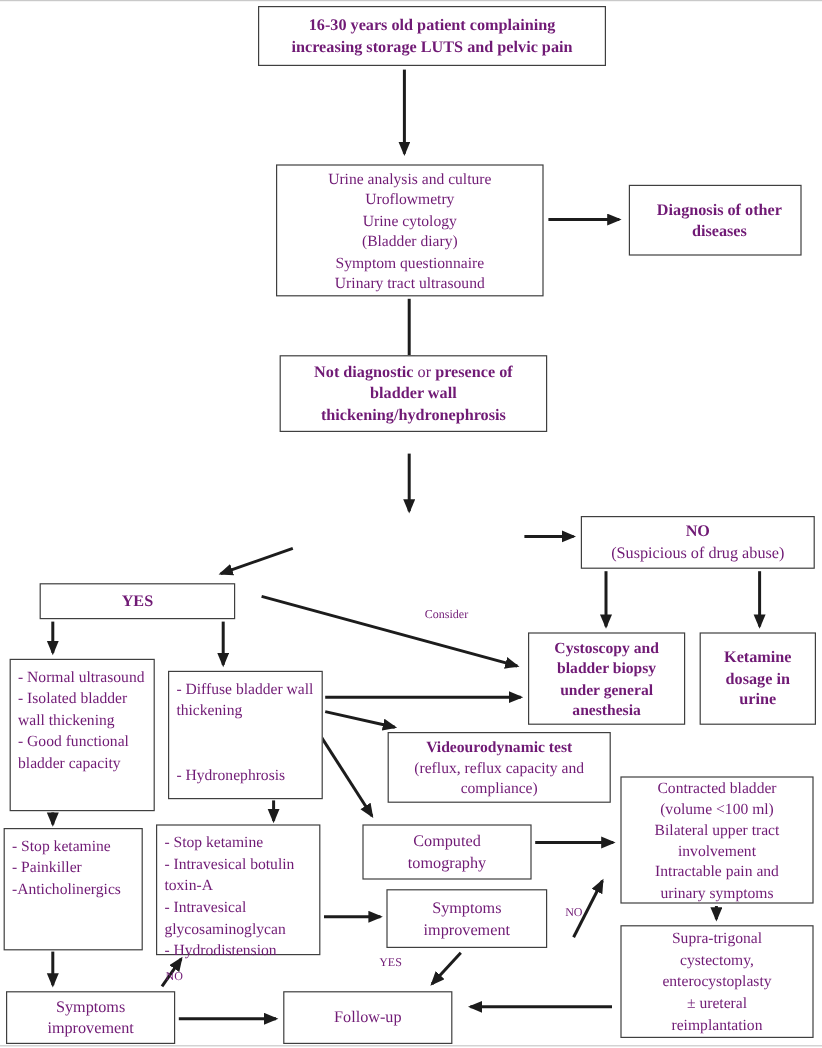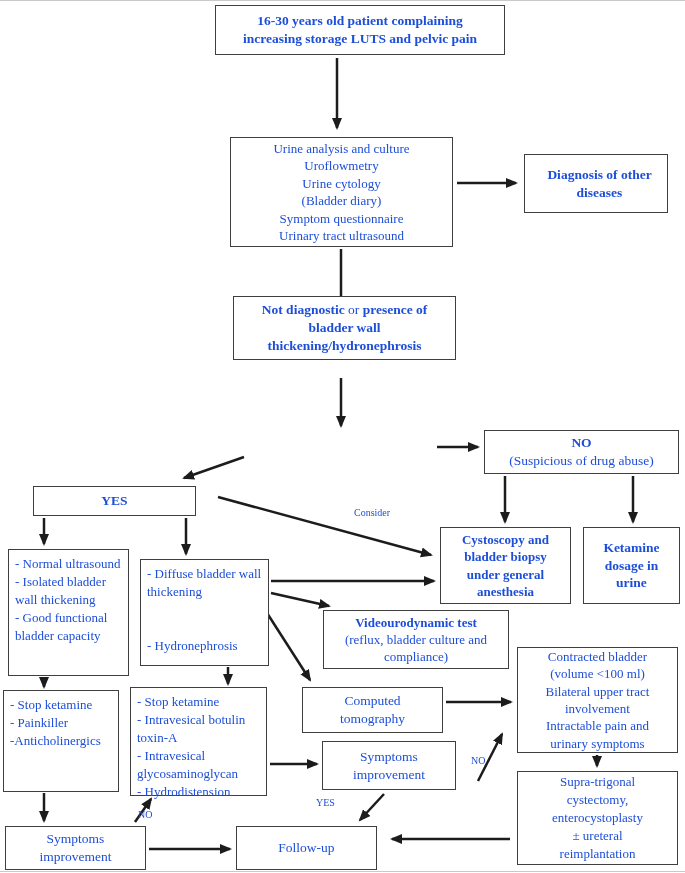--- a/index.html
+++ b/index.html
@@ -1,18 +1,18 @@
 <!DOCTYPE html>
 <html><head>
 <meta charset="utf-8">
 <style>
   html,body{margin:0;padding:0;background:#ffffff;}
   #canvas{
     position:relative;width:685px;height:873px;background:#ffffff;
-    font-family:"Liberation Serif","DejaVu Serif",serif;color:#1d4ed8;
+    font-family:"Liberation Serif","DejaVu Serif",serif;color:#701a75;
     overflow:hidden;
   }
   .rule{position:absolute;left:0;width:685px;height:1px;background:#c9c9c9;}
   .arrow-layer{position:absolute;left:0;top:0;width:685px;height:873px;z-index:1;}
   .box{
     position:absolute;z-index:2;background:#ffffff;border:1.5px solid #3f3f3f;
     box-sizing:border-box;display:flex;flex-direction:column;
     align-items:center;justify-content:center;text-align:center;
     font-size:13px;line-height:1.32;padding:2px 4px;
   }
@@ -115,21 +115,21 @@
   </div>
 
   <div class="box bullets" style="left:140px;top:559px;width:129px;height:107px;gap:36px;">
     <span class="item">- Diffuse bladder wall thickening</span>
     <span class="item">- Hydronephrosis</span>
     <span class="item">- Low functional bladder capacity</span>
   </div>
 
   <div class="box" style="left:323px;top:610px;width:186px;height:59px;">
     <span class="item bold">Videourodynamic test</span>
-    <span class="item prewrap">(reflux, bladder culture and
+    <span class="item prewrap">(reflux, reflux capacity and
 compliance)</span>
   </div>
 
   <div class="box prewrap" style="left:517px;top:647px;width:161px;height:106px;line-height:17.3px;">Contracted bladder
 (volume &lt;100 ml)
 Bilateral upper tract
 involvement
 Intractable pain and
 urinary symptoms</div>
 

